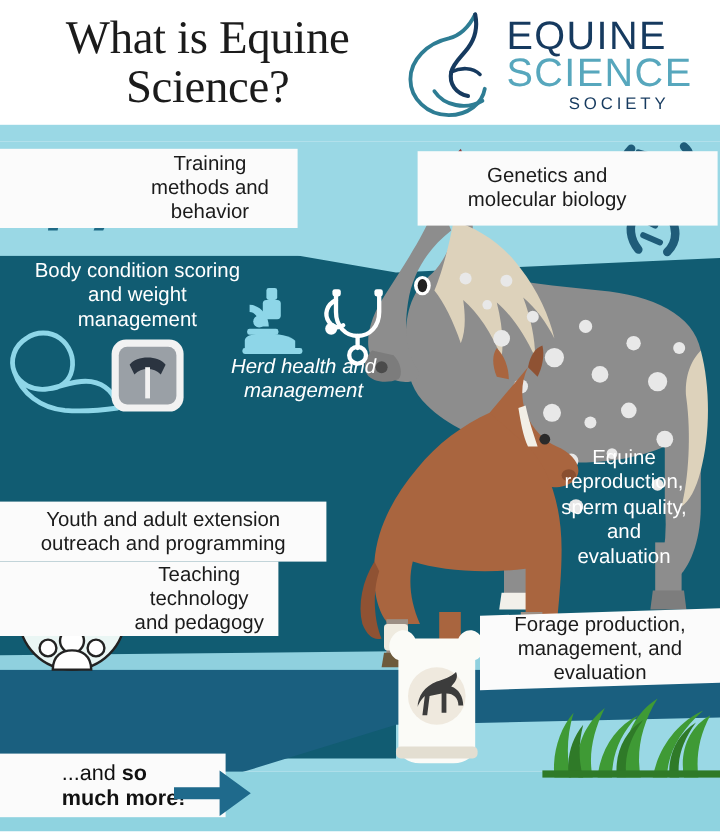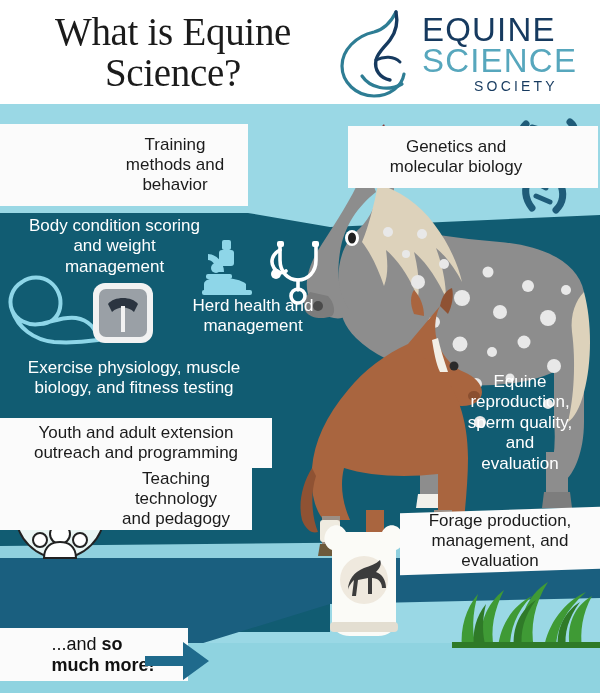--- a/index.html
+++ b/index.html
@@ -305,41 +305,40 @@
       </g>
       <g fill="#2f7a28">
         <path d="M22 92 C20 76 24 60 34 48 C30 64 30 78 34 92 Z"></path>
         <path d="M62 92 C60 72 68 54 84 44 C72 60 68 76 70 92 Z"></path>
         <path d="M106 92 C104 74 112 56 128 46 C116 62 112 78 114 92 Z"></path>
       </g>
       <rect x="0" y="86" width="148" height="6" fill="#2f7a28"></rect>
     </svg>
   </div>
 
-  <div class="wbox" style="left:0;top:124px;width:248px;height:82px;">
+  <div class="wbox" style="left:0;top:124px;width:248px;height:66px;">
     <div class="txt" style="padding-left:106px;padding-right:4px;">Training<br>methods and<br>behavior</div>
   </div>
 
   <div class="wbox" style="left:348px;top:126px;width:250px;height:62px;">
     <div class="txt" style="padding-right:34px;">Genetics and<br>molecular biology</div>
   </div>
 
   <div class="tealtxt" style="left:2px;top:216px;width:225px;">Body condition scoring<br>and weight<br>management</div>
 
-  <div class="tealtxt" style="left:178px;top:296px;width:150px;">Herd health and<br>management</div>
-
-  <div class="tealtxt" style="left:4px;top:358px;width:260px;">Exercise physiology, muscle<br>biology, and fitness testing</div>
+  <div class="tealtxt" style="left:178px;top:296px;width:150px;font-style:italic;">Herd health and<br>management</div>
+
 
   <div class="tealtxt" style="left:452px;top:372px;width:136px;">Equine<br>reproduction,<br>sperm quality,<br>and<br>evaluation</div>
 
   <div class="wbox" style="left:0;top:418px;width:272px;height:50px;">
     <div class="txt">Youth and adult extension<br>outreach and programming</div>
   </div>
 
-  <div class="wbox" style="left:0;top:468px;width:252px;height:62px;">
+  <div class="wbox" style="left:0;top:468px;width:232px;height:62px;">
     <div class="txt" style="padding-left:100px;">Teaching<br>technology<br>and pedagogy</div>
   </div>
 
 
   <div class="wbox" style="left:400px;top:510px;width:200px;height:62px;transform:skewY(-1.8deg);">
     <div class="txt" style="transform:skewY(1.8deg);">Forage production,<br>management, and<br>evaluation</div>
   </div>
 
   <div id="morebox">
     <div id="moretxt">

